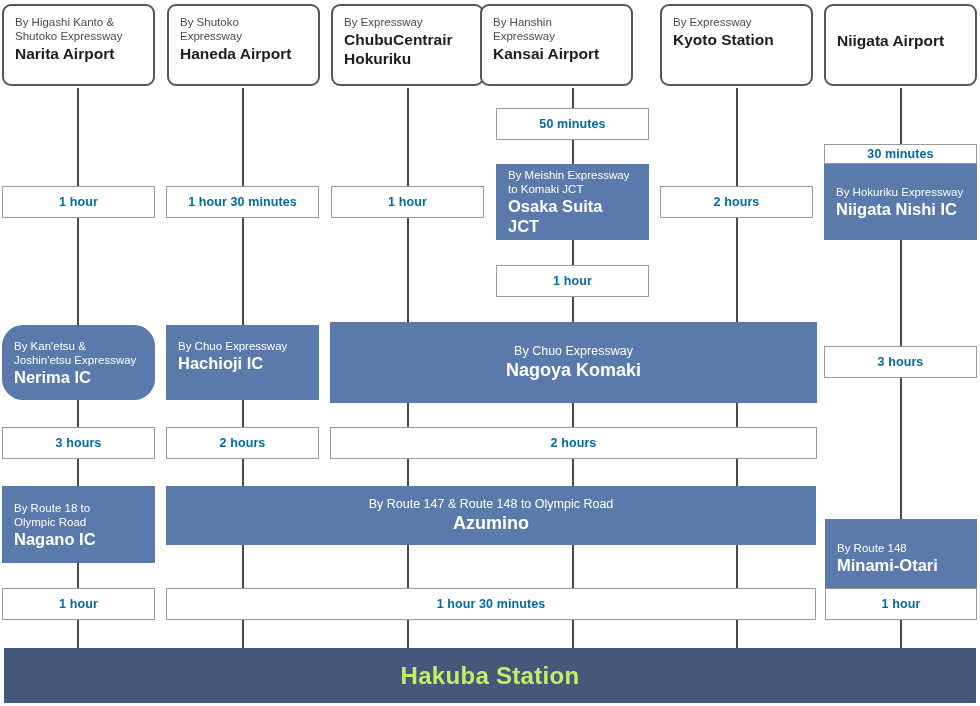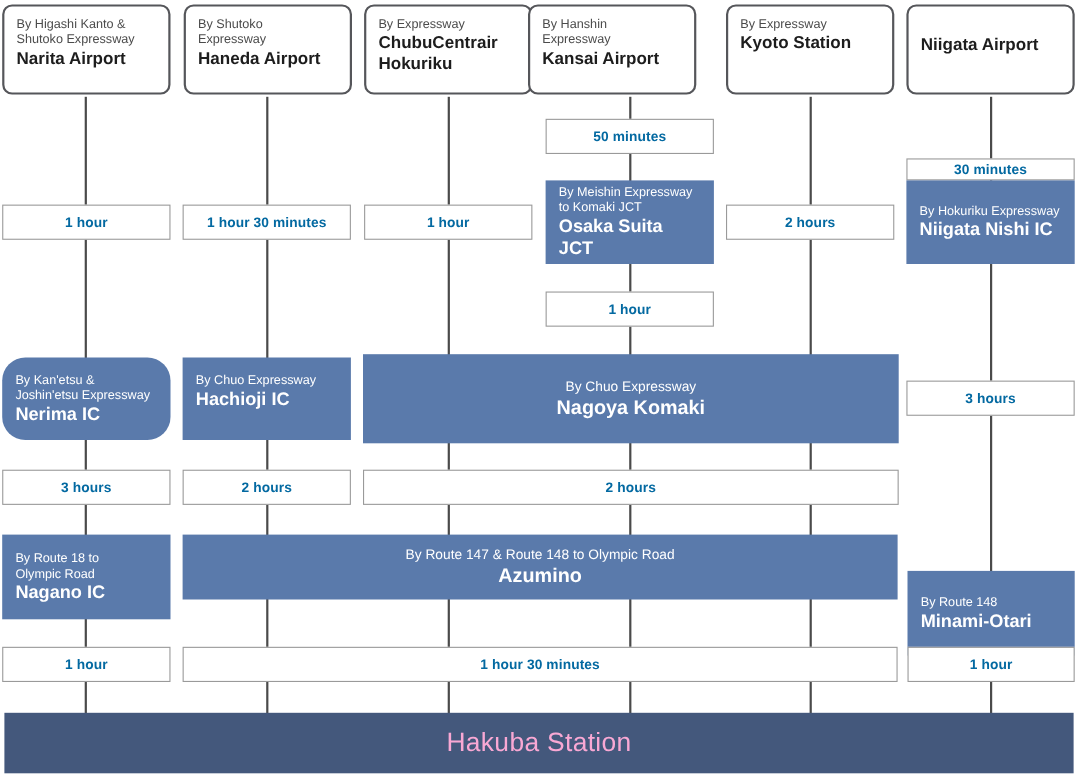--- a/index.html
+++ b/index.html
@@ -108,22 +108,22 @@
     position: absolute;
     box-sizing: border-box;
     background: #44587c;
     display: flex;
     align-items: center;
     justify-content: center;
     z-index: 3;
   }
   .dest-label {
     font-size: 24px;
-    font-weight: normal;
-    color: #f9a8d4;
+    font-weight: bold;
+    color: #bef264;
     letter-spacing: 0.3px;
   }
 </style>
 </head>
 <body>
 
 <div id="diagram">
 
   <div class="conn" style="left:77px; top:88px; height:568px;"></div>
   <div class="conn" style="left:242px; top:88px; height:568px;"></div>

